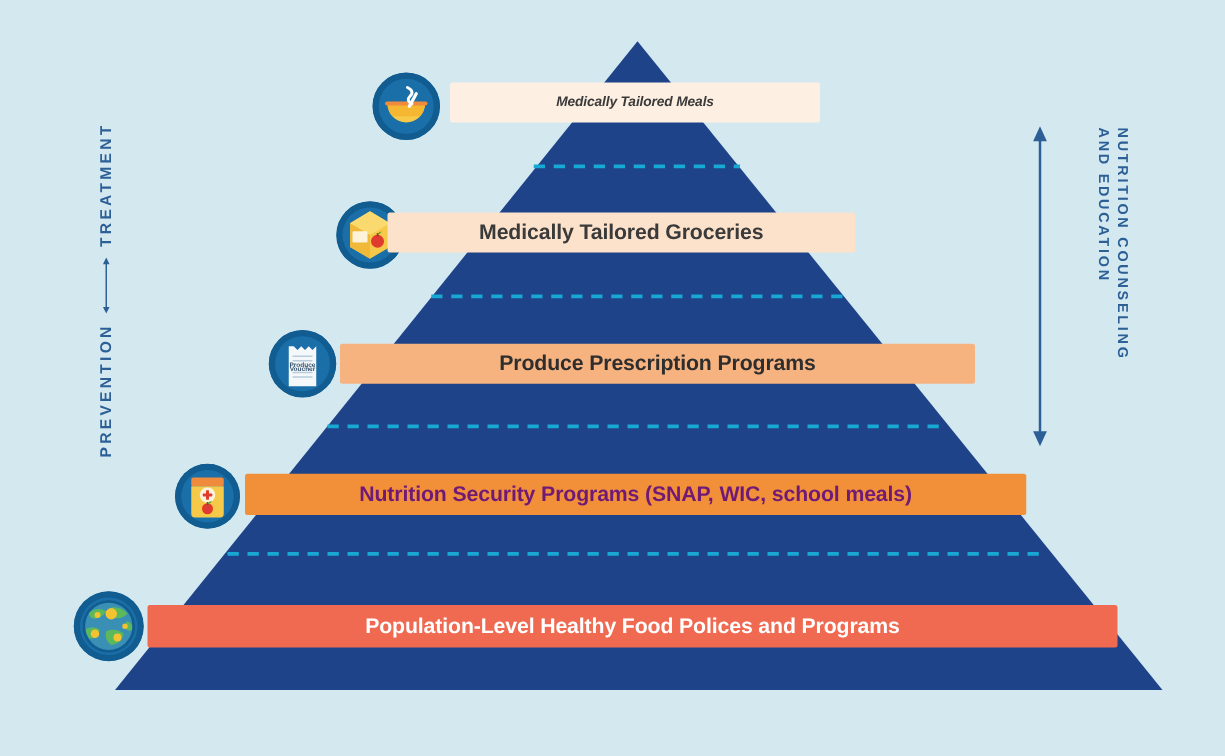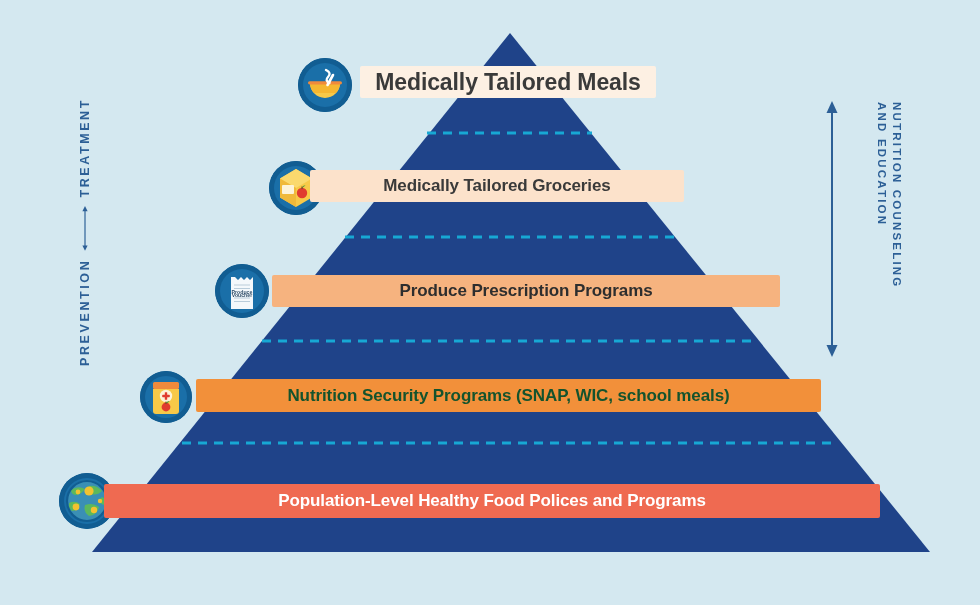--- a/index.html
+++ b/index.html
@@ -39,32 +39,32 @@
     text-align: center;
     border-radius: 2px;
     white-space: nowrap;
   }
   .banner-label {
     font-weight: bold;
     letter-spacing: -0.1px;
   }
 
   .b1 { left: 360px; top: 66px;  width: 296px; height: 32px; background: #fdf0e3; }
-  .b1 .banner-label { color: #3a3a3a; font-size: 23px; }
+  .b1 .banner-label { color: #3a3a3a; font-size: 11px; font-style: italic; }
 
   .b2 { left: 310px; top: 170px; width: 374px; height: 32px; background: #fce2cb; }
   .b2 .banner-label { color: #3a3a3a; font-size: 17px; }
 
   .b3 { left: 272px; top: 275px; width: 508px; height: 32px; background: #f6b37f; }
   .b3 .banner-label { color: #2e2e2e; font-size: 17px; }
 
   .b4 { left: 196px; top: 379px; width: 625px; height: 33px; background: #f2903a; }
-  .b4 .banner-label { color: #14532d; font-size: 17px; }
-
-  .b5 { left: 104px; top: 484px; width: 776px; height: 34px; background: #ef6a51; }
+  .b4 .banner-label { color: #701a75; font-size: 17px; }
+
+  .b5 { left: 118px; top: 484px; width: 776px; height: 34px; background: #ef6a51; }
   .b5 .banner-label { color: #ffffff; font-size: 17px; }
 
   
   .icon-badge {
     position: absolute;
     border-radius: 50%;
     background: #115d92;
     display: flex;
     align-items: center;
     justify-content: center;

